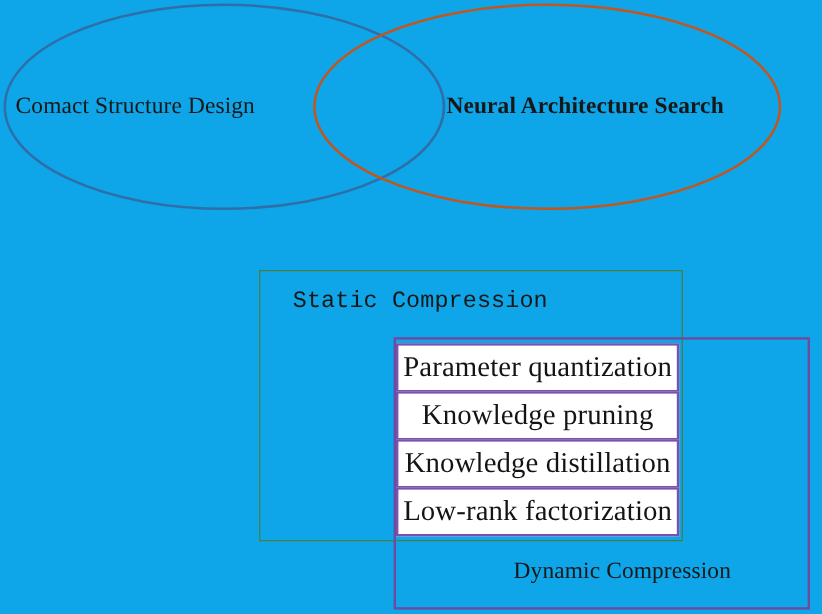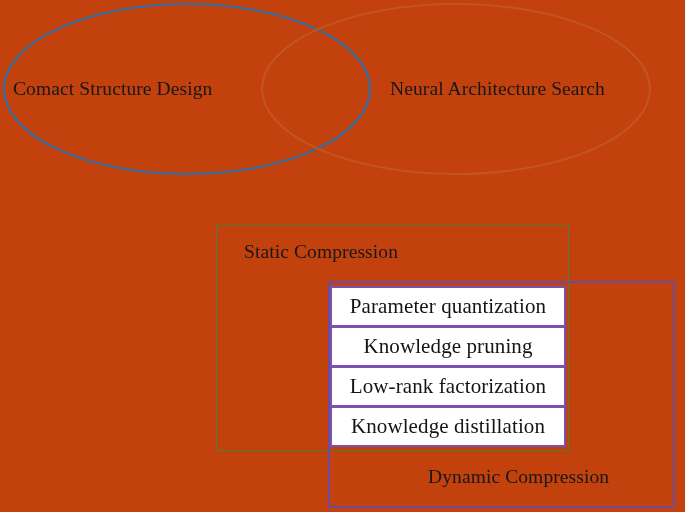--- a/index.html
+++ b/index.html
@@ -7,45 +7,45 @@
     padding: 0;
     background: #ffffff;
   }
   body {
     font-family: "Liberation Serif", "DejaVu Serif", serif;
   }
   #canvas {
     position: relative;
     width: 685px;
     height: 512px;
-    background: #c2410c;
+    background: #0ea5e9;
     overflow: hidden;
   }
   svg.layer {
     position: absolute;
     left: 0;
     top: 0;
     width: 685px;
     height: 512px;
     overflow: visible;
   }
   .lbl {
     position: absolute;
     color: #181818;
     font-size: 19.5px;
     line-height: 1.1;
     white-space: nowrap;
     letter-spacing: 0.1px;
   }
   
   #venn-label-left  { left: 13px;  top: 78px; }
-  #venn-label-right { left: 390px; top: 78px; }
+  #venn-label-right { left: 372px; top: 78px; font-weight: bold; }
 
   
-  #static-label  { left: 244px; top: 241px; }
+  #static-label  { left: 244px; top: 241px; font-family: Liberation Mono, monospace; }
   #dynamic-label { left: 428px; top: 466px; }
 
   
   .rect {
     position: absolute;
     box-sizing: border-box;
     background: transparent;
   }
   #static-box {
     left: 216px;  top: 225px;
@@ -67,21 +67,21 @@
   }
   .method-item {
     box-sizing: border-box;
     height: 41px;
     border: 2.4px solid #7a52ae;
     background: #ffffff;
     display: flex;
     align-items: center;
     justify-content: center;
     color: #141414;
-    font-size: 21px;
+    font-size: 24px;
     letter-spacing: 0.1px;
     margin-bottom: -1px;
   }
 </style>
 </head>
 <body>
 
 <div id="canvas">
 
   <svg class="layer" viewBox="0 0 685 512" xmlns="http://www.w3.org/2000/svg">
@@ -97,17 +97,17 @@
 
   <div class="lbl" id="static-label">Static Compression</div>
 
   <div class="rect" id="dynamic-box"></div>
 
   <div class="lbl" id="dynamic-label">Dynamic Compression</div>
 
   <div id="method-list">
     <div class="method-item">Parameter quantization</div>
     <div class="method-item">Knowledge pruning</div>
+    <div class="method-item">Knowledge distillation</div>
     <div class="method-item">Low-rank factorization</div>
-    <div class="method-item">Knowledge distillation</div>
   </div>
 
 </div>
 
 </body></html>

